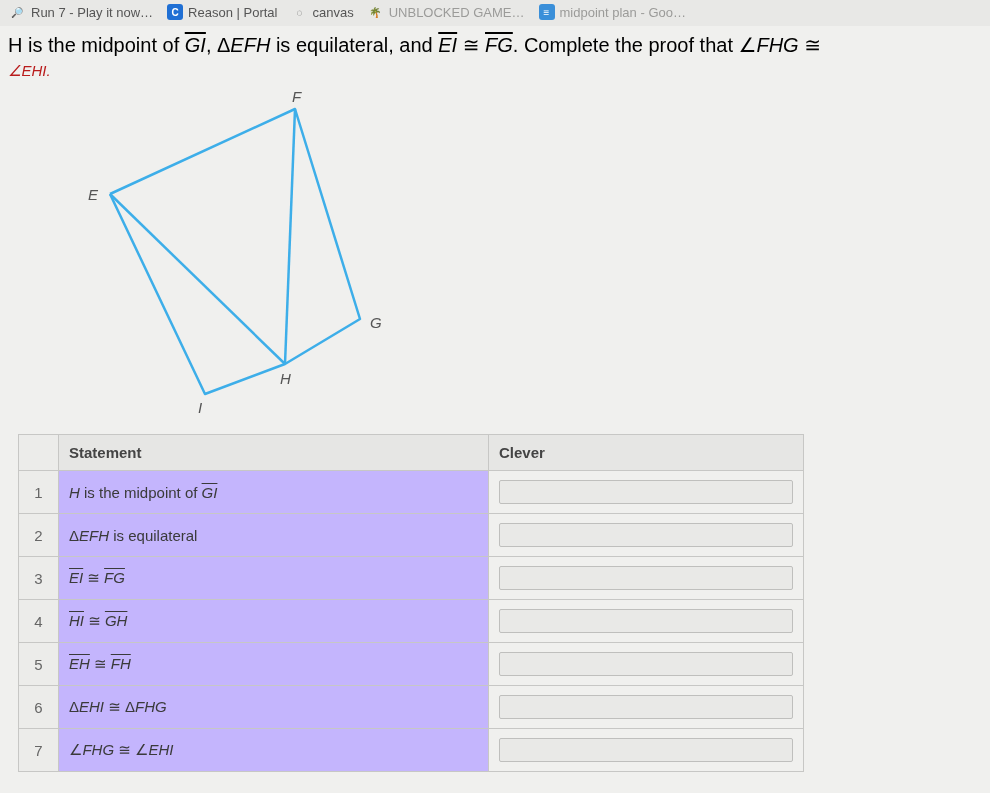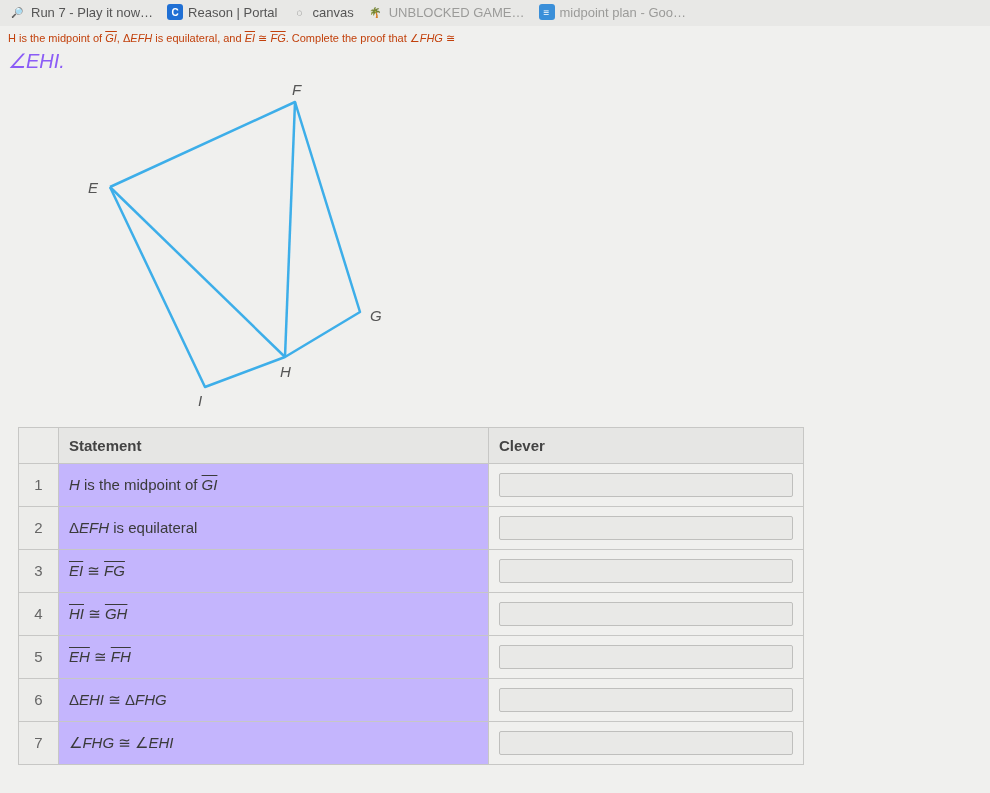--- a/index.html
+++ b/index.html
@@ -24,30 +24,30 @@
   .bookmark {
     display: flex;
     align-items: center;
     gap: 5px;
     cursor: pointer;
     white-space: nowrap;
   }
   .bm-icon { width: 16px; height: 16px; display: inline-flex; align-items:center; justify-content:center; border-radius:3px; font-size:10px; font-weight:bold;}
   .problem-text {
     padding: 4px 10px 2px 8px;
-    font-size: 11px;
-    color: #c2410c;
+    font-size: 20px;
+    color: #000000;
     line-height: 1.5;
     white-space: nowrap;
     overflow: hidden;
   }
   .problem-text2 {
     padding: 0 10px 10px 8px;
-    font-size: 20px;
-    color: #8b5cf6;
+    font-size: 15px;
+    color: #b91c1c;
   }
   .diagram {
     position: relative;
     width: 360px;
     height: 330px;
     margin-left: 70px;
     margin-top: 4px;
   }
   .vlabel {
     position: absolute;

